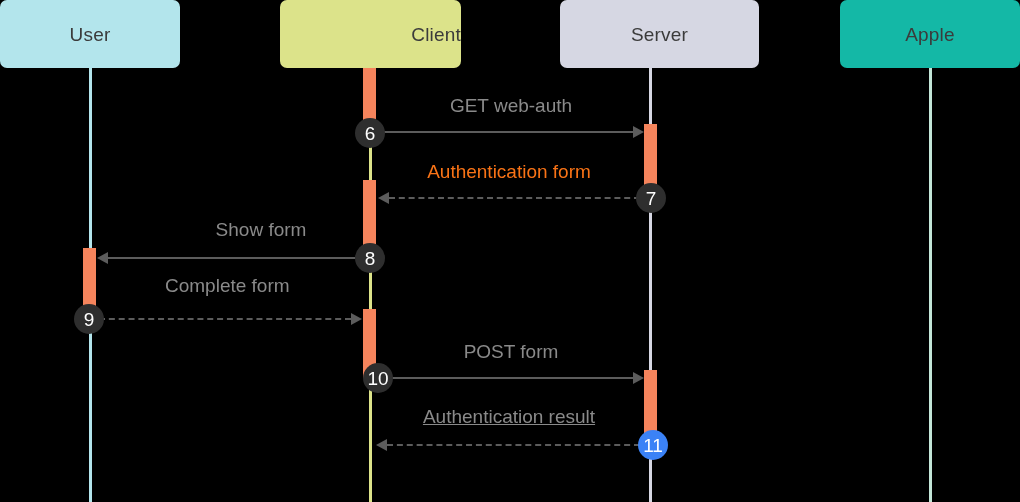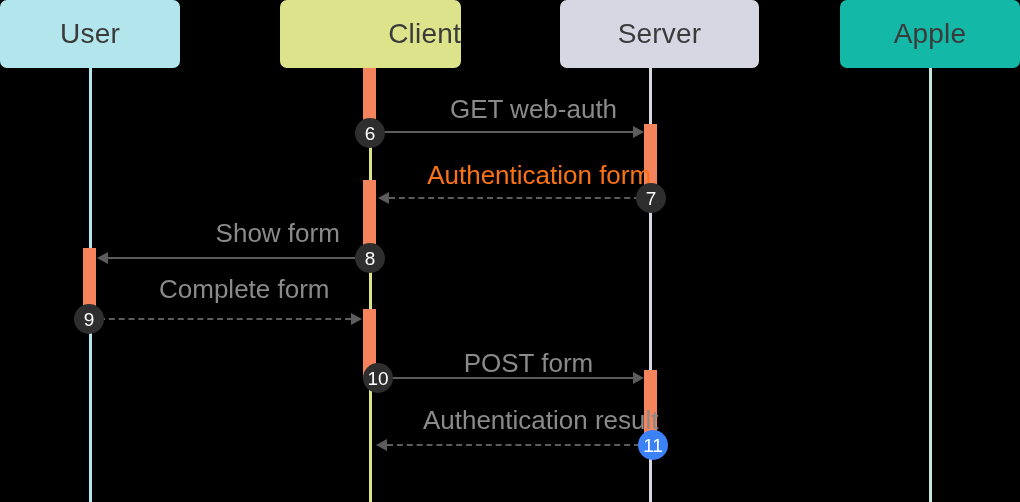--- a/index.html
+++ b/index.html
@@ -21,21 +21,21 @@
     position: absolute;
     top: 0;
     height: 68px;
     border-radius: 7px;
     box-sizing: border-box;
     display: flex;
     align-items: center;
     justify-content: center;
   }
   .participant .plabel {
-    font-size: 28px;
+    font-size: 19px;
     color: #3b3b3b;
     letter-spacing: 0.2px;
     line-height: 1;
   }
 
   
   .lifeline {
     position: absolute;
     top: 68px;
     width: 3px;
@@ -66,21 +66,21 @@
     border-bottom: 6px solid transparent;
   }
   .arrow-head.right {
     border-left: 11px solid #5c5c5c;
   }
   .arrow-head.left {
     border-right: 11px solid #5c5c5c;
   }
   .msg-label {
     position: absolute;
-    font-size: 26px;
+    font-size: 19px;
     color: #8a8a8a;
     white-space: nowrap;
     text-align: center;
     line-height: 1;
   }
 
   
   .step-badge {
     position: absolute;
     width: 30px;
@@ -113,27 +113,27 @@
     <div class="arrow-head right" style="top: 126px; left: 633px; border-left-color: rgb(92, 92, 92);"></div>
     <div class="msg-label" style="left: 449.922px; top: 96px; width: auto; color: rgb(138, 138, 138); text-align: left; padding-left: 0px;">GET web-auth</div>
     <div class="msg-line dashed" style="left: 389px; width: 251px; top: 197px; border-top-color: rgb(92, 92, 92);"></div>
     <div class="arrow-head left" style="top: 192px; left: 378px; border-right-color: rgb(92, 92, 92);"></div>
     <div class="msg-label" style="left: 427.148px; top: 162px; width: auto; color: #f97316; text-align: center; padding-left: 0px;">Authentication form</div>
     <div class="msg-line" style="left: 108px; width: 254px; top: 257px; border-top-color: rgb(92, 92, 92);"></div>
     <div class="arrow-head left" style="top: 252px; left: 97px; border-right-color: rgb(92, 92, 92);"></div>
     <div class="msg-label" style="left: 178.594px; top: 220px; width: auto; color: rgb(138, 138, 138); text-align: left; padding-left: 0px; margin-left: 37px;">Show form</div>
     <div class="msg-line dashed" style="left: 99px; width: 252px; top: 318px; border-top-color: rgb(92, 92, 92);"></div>
     <div class="arrow-head right" style="top: 313px; left: 351px; border-left-color: rgb(92, 92, 92);"></div>
-    <div class="msg-label" style="left: 159px; top: 276px; width: auto; color: rgb(138, 138, 138); text-align: left; padding-left: 0px;">Complete form</div>
+    <div class="msg-label" style="left: 165px; top: 276px; width: auto; color: rgb(138, 138, 138); text-align: left; padding-left: 0px;">Complete form</div>
     <div class="msg-line" style="left: 378px; width: 255px; top: 377px; border-top-color: rgb(92, 92, 92);"></div>
     <div class="arrow-head right" style="top: 372px; left: 633px; border-left-color: rgb(92, 92, 92);"></div>
-    <div class="msg-label" style="left: 463.664px; top: 350px; width: auto; color: rgb(138, 138, 138); text-align: left; padding-left: 0px;">POST form</div>
+    <div class="msg-label" style="left: 463.664px; top: 342px; width: auto; color: rgb(138, 138, 138); text-align: left; padding-left: 0px;">POST form</div>
     <div class="msg-line dashed" style="left: 387px; width: 253px; top: 444px; border-top-color: rgb(92, 92, 92);"></div>
     <div class="arrow-head left" style="top: 439px; left: 376px; border-right-color: rgb(92, 92, 92);"></div>
-    <div class="msg-label" style="left: 422.914px; top: 407px; width: auto; color: rgb(138, 138, 138); text-align: left; padding-left: 0px;">Authentication result</div>
+    <div class="msg-label" style="left: 422.914px; top: 407px; width: auto; color: rgb(138, 138, 138); text-align: left; padding-left: 0px; text-decoration: underline;">Authentication result</div>
     <div class="participant" style="left: 0px; width: 180px; background: rgb(179, 229, 236);">
       <span class="plabel">User</span>
     </div>
     <div class="participant" style="left: 280px; width: 181px; background: rgb(220, 227, 138); justify-content: flex-end;">
       <span class="plabel">Client</span>
     </div>
     <div class="participant" style="left: 560px; width: 199px; background: rgb(214, 215, 227);">
       <span class="plabel">Server</span>
     </div>
     <div class="participant" style="left: 840px; width: 180px; background: #14b8a6;">

